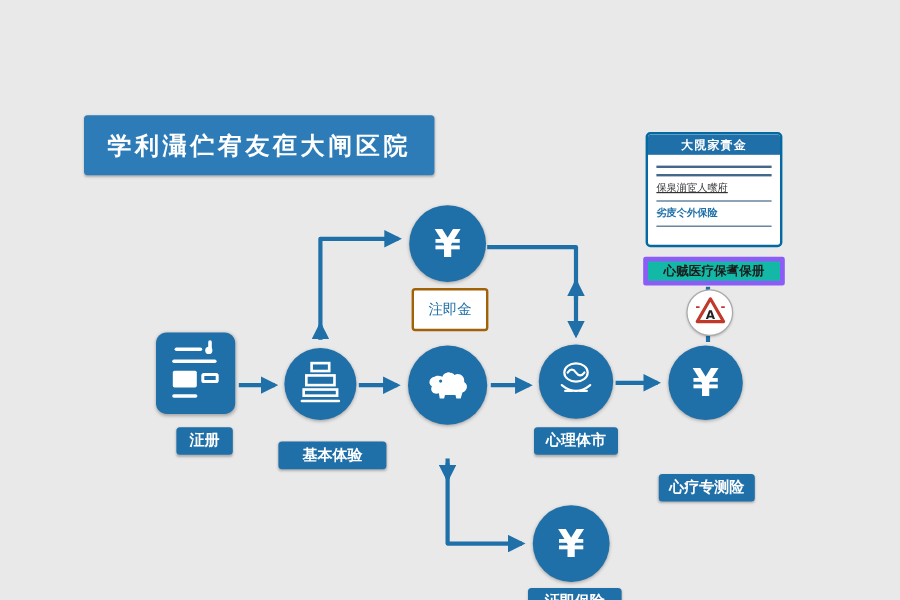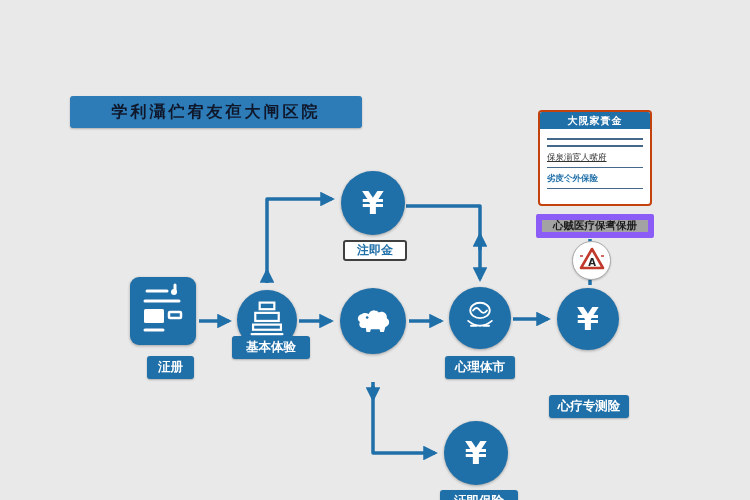--- a/index.html
+++ b/index.html
@@ -3,22 +3,22 @@
 <meta charset="utf-8">
 <style>
   html,body{margin:0;padding:0;background:#e9e9e9;}
   #canvas{
     position:relative;width:750px;height:500px;overflow:hidden;
     background:#e9e9e9;font-family:"DejaVu Sans","Liberation Sans",sans-serif;
   }
   .abs{position:absolute;}
   
   .title-banner{
-    left:70px;top:96px;width:292px;height:32px;
-    background:#2d7cb8;color:#0f172a;font-size:16px;font-weight:bold;
+    left:70px;top:96px;width:292px;height:50px;
+    background:#2d7cb8;color:#ffffff;font-size:20px;font-weight:bold;
     letter-spacing:3px;display:flex;align-items:center;justify-content:center;
     border-radius:3px;box-shadow:0 1px 2px rgba(0,0,0,.25);white-space:nowrap;
   }
   
   .circle{
     border-radius:50%;background:#1f6fa8;display:flex;align-items:center;justify-content:center;
     box-shadow:0 1px 3px rgba(0,0,0,.3);
   }
   .yen{color:#fff;font-weight:bold;font-size:32px;line-height:1;}
   
@@ -27,42 +27,42 @@
     display:flex;align-items:center;justify-content:center;box-shadow:0 1px 3px rgba(0,0,0,.3);
   }
   
   .blabel{
     background:#1f6fa8;color:#fff;font-size:12.5px;font-weight:bold;height:23px;
     display:flex;align-items:center;justify-content:center;border-radius:3px;
     box-sizing:border-box;white-space:nowrap;box-shadow:0 1px 2px rgba(0,0,0,.25);
   }
   
   .wlabel{
-    background:#fff;color:#1f6fa8;border:2px solid #404040;font-size:12px;font-weight:bold;
-    height:21px;display:flex;align-items:center;justify-content:center;border-radius:3px;
+    background:#fff;color:#1f6fa8;border:2px solid #a16207;font-size:12px;font-weight:normal;
+    height:36px;display:flex;align-items:center;justify-content:center;border-radius:3px;
     box-sizing:border-box;white-space:nowrap;
   }
   
   .card{
-    left:538px;top:110px;width:114px;height:96px;background:#fff;border:2px solid #c2410c;
+    left:538px;top:110px;width:114px;height:96px;background:#fff;border:2px solid #0369a1;
     border-radius:4px;box-sizing:border-box;overflow:hidden;
   }
   .card-header{
     background:#1f6fa8;color:#fff;font-size:10px;font-weight:bold;height:17px;
     display:flex;align-items:center;justify-content:center;white-space:nowrap;letter-spacing:1px;
   }
   .card-body{padding:4px 7px 0 7px;}
   .rule{border-top:2px solid #44688a;margin:5px 0;}
   .rule.thin{border-top-width:1.5px;}
   .card-line{font-size:8.5px;white-space:nowrap;line-height:10px;}
   .card-line.dark{color:#333;text-decoration:underline;}
   .card-line.blue{color:#1f6fa8;font-weight:bold;}
   
   .caption{
-    left:536px;top:214px;width:118px;height:24px;background:#a3a3a3;border:6px solid #8b5cf6;
+    left:536px;top:214px;width:118px;height:24px;background:#14b8a6;border:4px solid #8b5cf6;
     color:#1b1b1b;font-size:10.5px;font-weight:bold;display:flex;align-items:center;
     justify-content:center;box-sizing:border-box;white-space:nowrap;border-radius:2px;
   }
   
   .badge{
     left:572px;top:241px;width:37px;height:37px;border-radius:50%;background:#fff;
     border:1px solid #aaa;display:flex;align-items:center;justify-content:center;
     box-shadow:0 1px 2px rgba(0,0,0,.2);
   }
 </style>
@@ -116,21 +116,21 @@
       <svg width="44" height="44" viewBox="0 0 60 60">
         <g stroke="#fff" stroke-width="3" fill="none" stroke-linecap="round">
           <rect x="20" y="9" width="20" height="9"></rect>
           <rect x="14" y="23" width="32" height="11"></rect>
           <rect x="11" y="39" width="38" height="7"></rect>
           <path d="M9 52 H51"></path>
         </g>
       </svg>
     </span>
   </div>
-  <div class="abs blabel" style="left:232px;top:336px;width:78px;">基本体验</div>
+  <div class="abs blabel" style="left:232px;top:368px;width:90px;">基本体验</div>
 
   <div class="abs circle" style="left:340px;top:288px;width:66px;height:66px;">
     <span>
       <svg width="48" height="48" viewBox="0 0 66 66">
         <path fill="#fff" d="M18 26 c-6 1 -8 8 -3 11 c-3 6 3 10 8 8 l1 6 h5 l1 -4 h12 l1 4 h5 l2 -7 c6 -2 7 -9 2 -12 c1 -7 -6 -11 -11 -8 c-4 -5 -12 -4 -14 2 c-4 -2 -8 -1 -9 0 z"></path>
         <circle cx="25" cy="31" r="1.8" fill="#1f6fa8"></circle>
         <path d="M20 24 q3 -3 6 -1 M31 21 q3 -3 6 0" stroke="#1f6fa8" stroke-width="1.5" fill="none"></path>
       </svg>
     </span>
   </div>

